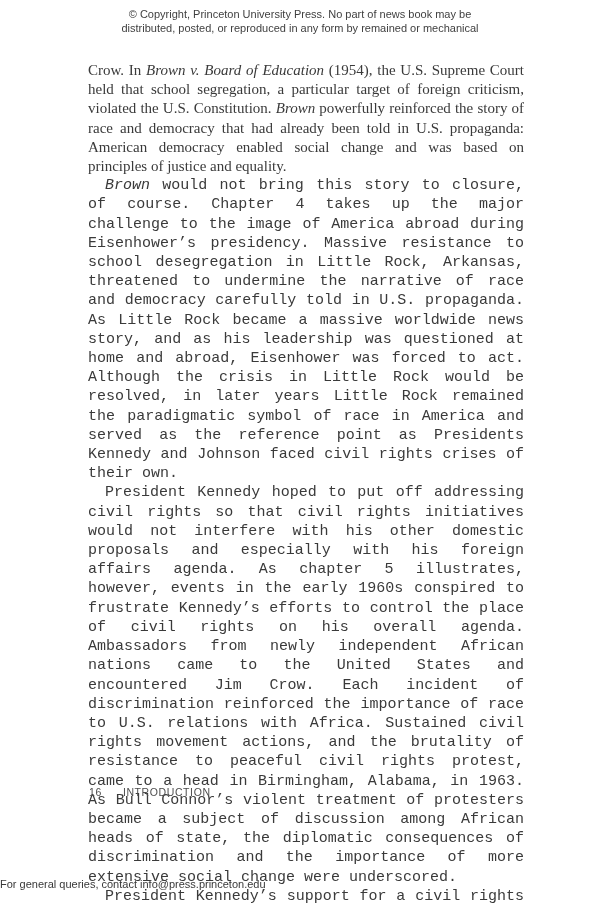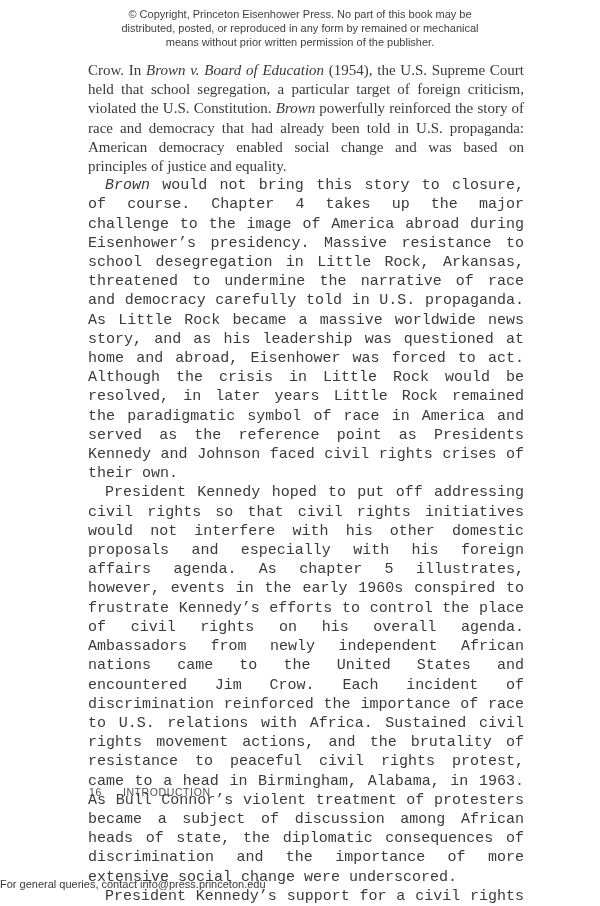--- a/index.html
+++ b/index.html
@@ -55,23 +55,22 @@
     font-size: 11px;
     color: #383838;
   }
 </style>
 </head>
 <body>
 
 <div class="page">
 
   <div class="copyright">
-    <div>© Copyright, Princeton Eisenhower Press. No part of this book may be</div>
+    <div>© Copyright, Princeton University Press. No part of news book may be</div>
     <div>distributed, posted, or reproduced in any form by remained or mechanical</div>
-    <div>means without prior written permission of the publisher.</div>
   </div>
 
   <div class="body-text">
       <p class=""><span>Crow. In </span><em>Brown v. Board of Education</em><span> (1954), the U.S. Supreme Court held that school segregation, a particular target of foreign criticism, violated the U.S. Constitution. </span><em>Brown</em><span> powerfully reinforced the story of race and democracy that had already been told in U.S. propaganda: American democracy enabled social change and was based on principles of justice and equality.</span></p>
       <p class="indent"><em>Brown</em><span> would not bring this story to closure, of course. Chapter 4 takes up the major challenge to the image of America abroad during Eisenhower’s presidency. Massive resistance to school desegregation in Little Rock, Arkansas, threatened to undermine the narrative of race and democracy carefully told in U.S. propaganda. As Little Rock became a massive worldwide news story, and as his leadership was questioned at home and abroad, Eisenhower was forced to act. Although the crisis in Little Rock would be resolved, in later years Little Rock remained the paradigmatic symbol of race in America and served as the reference point as Presidents Kennedy and Johnson faced civil rights crises of their own.</span></p>
       <p class="indent"><span>President Kennedy hoped to put off addressing civil rights so that civil rights initiatives would not interfere with his other domestic proposals and especially with his foreign affairs agenda. As chapter 5 illustrates, however, events in the early 1960s conspired to frustrate Kennedy’s efforts to control the place of civil rights on his overall agenda. Ambassadors from newly independent African nations came to the United States and encountered Jim Crow. Each incident of discrimination reinforced the importance of race to U.S. relations with Africa. Sustained civil rights movement actions, and the brutality of resistance to peaceful civil rights protest, came to a head in Birmingham, Alabama, in 1963. As Bull Connor’s violent treatment of protesters became a subject of discussion among African heads of state, the diplomatic consequences of discrimination and the importance of more extensive social change were underscored.</span></p>
       <p class="indent"><span>President Kennedy’s support for a civil rights bill in 1963 was celebrated internationally. His assassination led many nations to question whether federal support for civil rights reform would continue. Foreign leaders looked to President Johnson to maintain continuity—not only in U.S. foreign affairs but also in U.S. civil rights policy. Chapter 6 details the role of civil rights in international per-</span></p>
     </div>
 
   <div class="footer">

